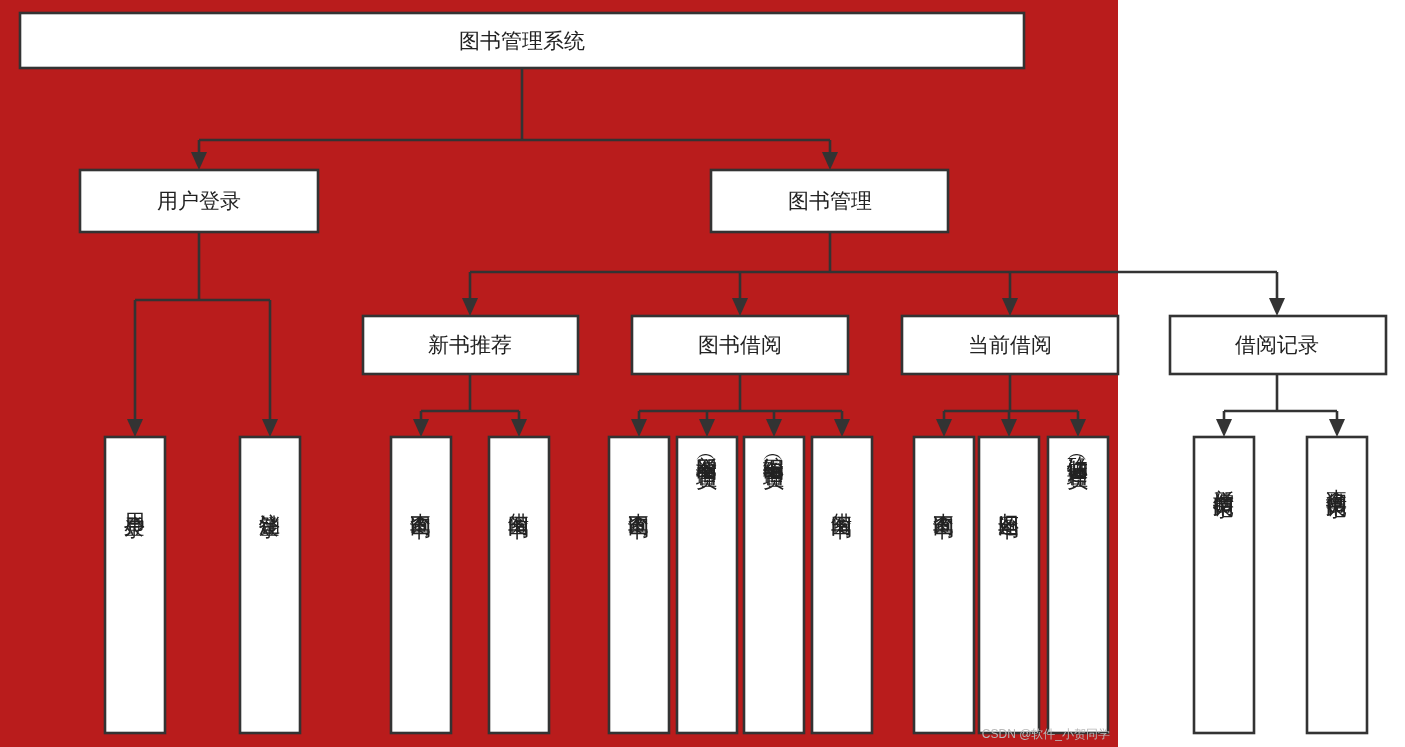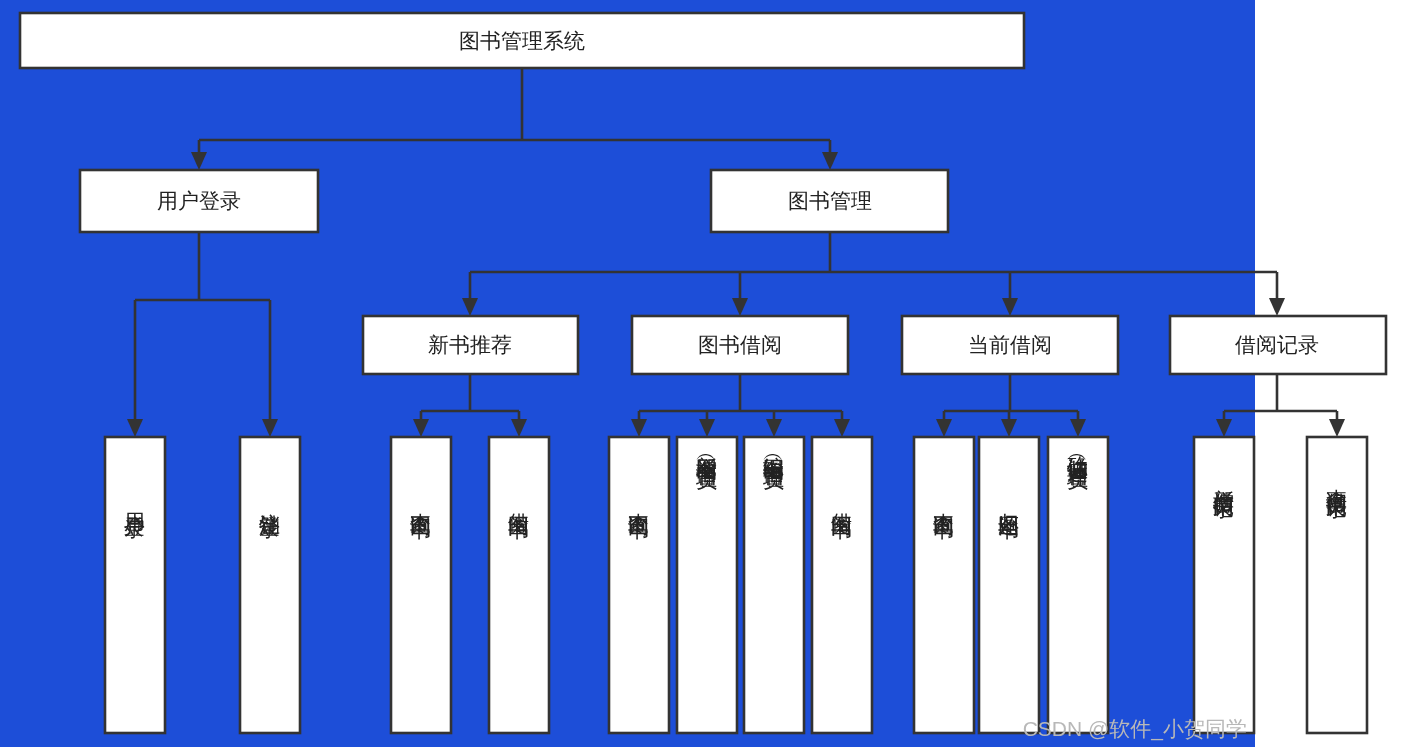--- a/index.html
+++ b/index.html
@@ -8,23 +8,23 @@
     background: #ffffff;
   }
   body {
     width: 1405px;
     height: 747px;
     font-family: "Liberation Sans", "DejaVu Sans", sans-serif;
     overflow: hidden;
   }
   #diagram-root {
     position: relative;
-    width: 1255px;
+    width: 1118px;
     height: 747px;
-    background: #1d4ed8;
+    background: #b91c1c;
   }
   svg.diagram-canvas {
     position: absolute;
     left: 0;
     top: 0;
     width: 1405px;
     height: 747px;
   }
   .node-box {
     fill: #ffffff;
@@ -54,21 +54,21 @@
     font-size: 21px;
     text-anchor: middle;
     writing-mode: vertical-rl;
     letter-spacing: 2px;
   }
   .watermark-text {
     position: absolute;
     right: 8px;
     bottom: 4px;
     font-family: "Liberation Sans", "DejaVu Sans", sans-serif;
-    font-size: 21px;
+    font-size: 12px;
     color: #b8b8b8;
     white-space: nowrap;
     pointer-events: none;
   }
 </style>
 </head>
 <body>
 
 <div id="diagram-root">
 

